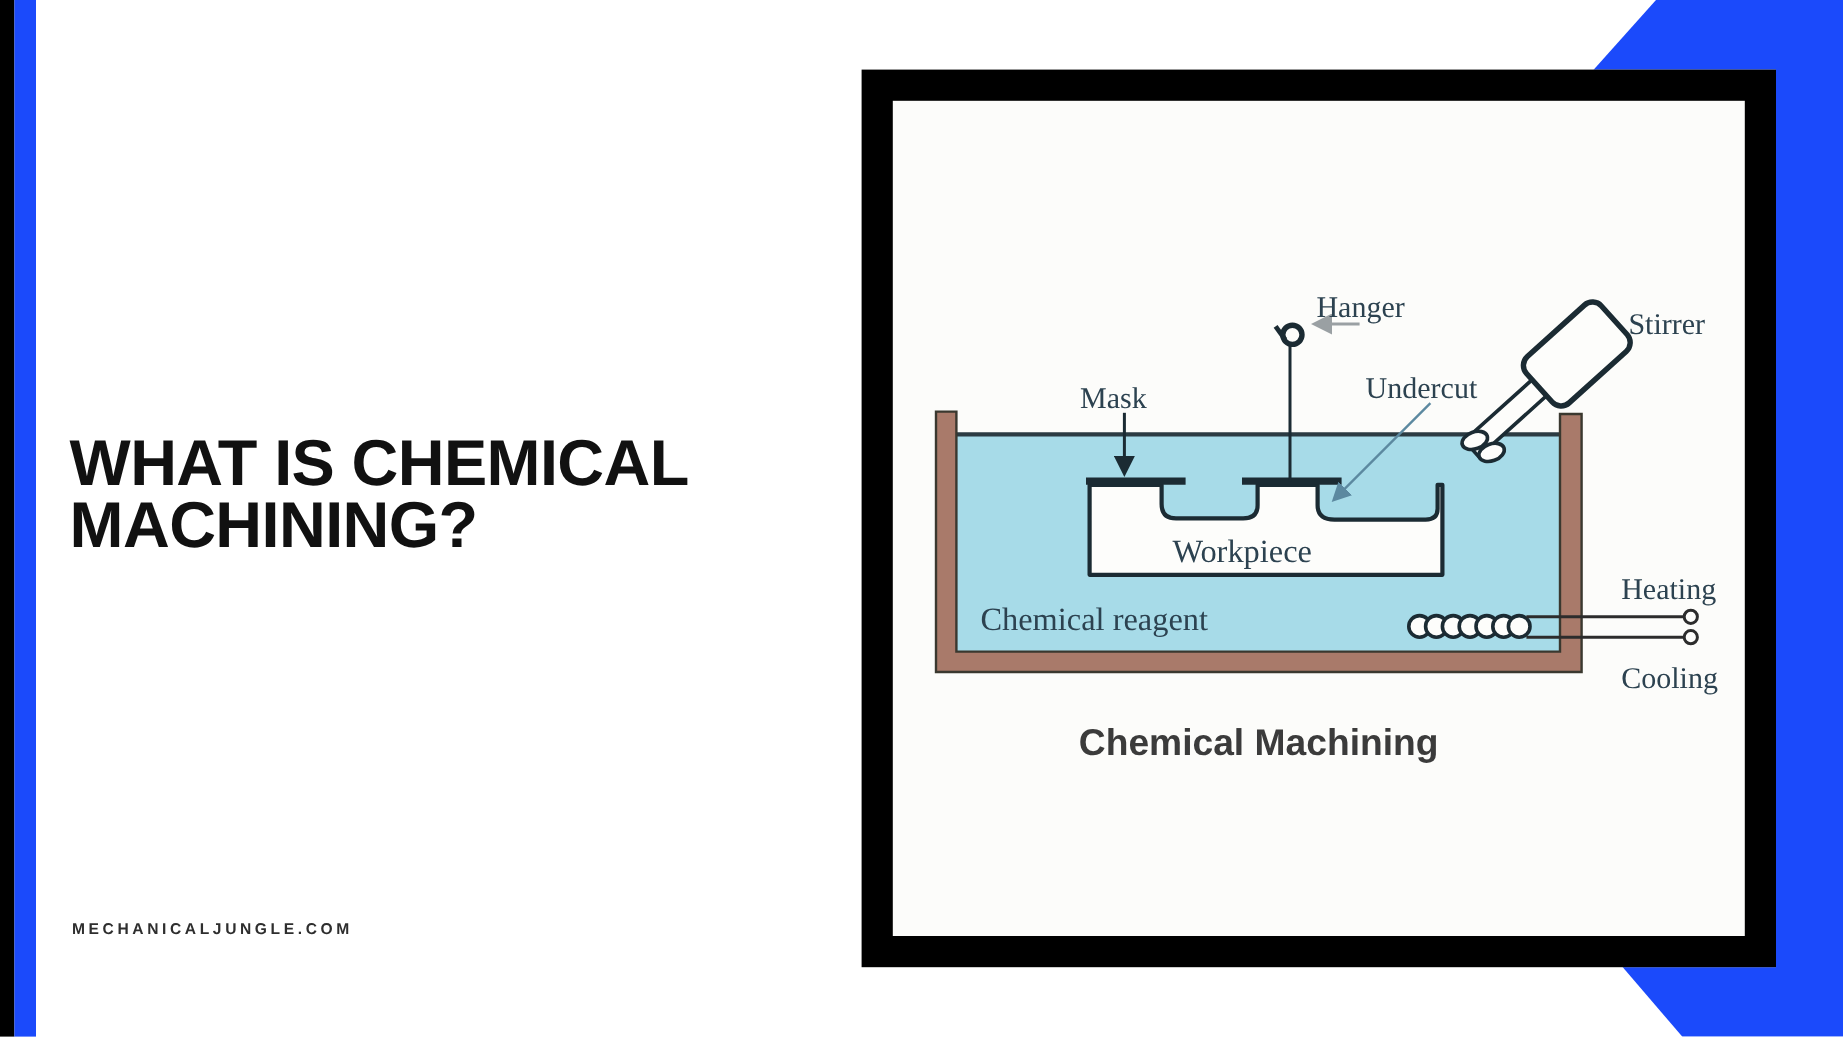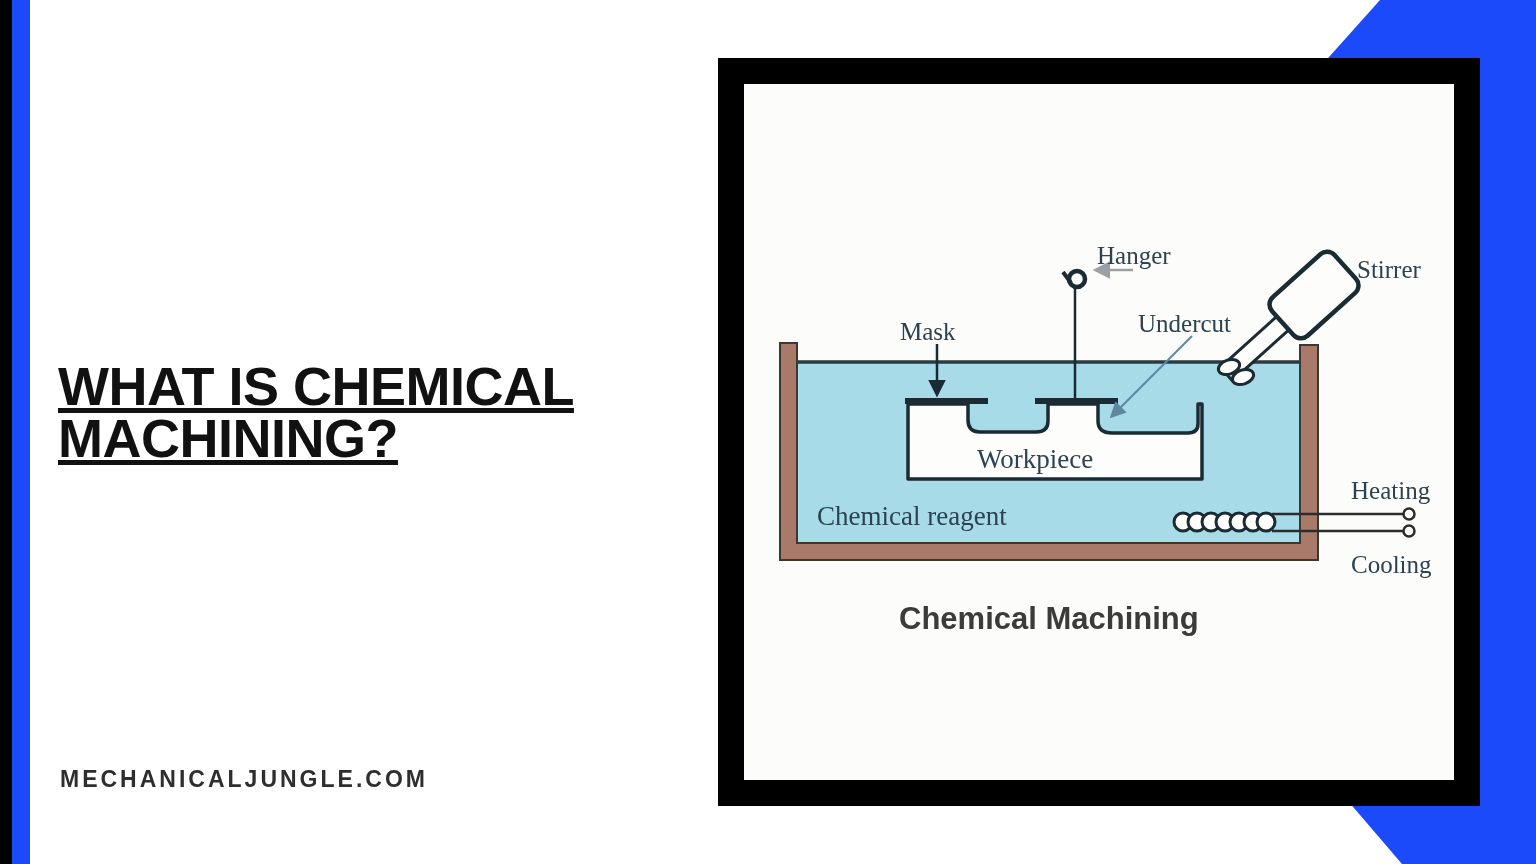--- a/index.html
+++ b/index.html
@@ -7,25 +7,24 @@
     width:1536px;height:864px;position:relative;overflow:hidden;
     background:#ffffff;font-family:"Liberation Sans",sans-serif;
   }
   .edge-black{position:absolute;left:0;top:0;width:12px;height:864px;background:#000;}
   .edge-blue{position:absolute;left:12px;top:0;width:18px;height:864px;background:#1b4afb;}
   .accent-svg{position:absolute;left:0;top:0;width:1536px;height:864px;}
   .page-title{
     position:absolute;left:58px;top:360px;width:580px;
     font-size:54px;line-height:52px;font-weight:bold;color:#111;
     letter-spacing:-0.5px;
-    text-decoration:underline;
   }
   .site-footer{
     position:absolute;left:60px;top:766px;
-    font-size:23px;font-weight:bold;color:#2e2e2e;letter-spacing:3px;
+    font-size:13px;font-weight:bold;color:#2e2e2e;letter-spacing:3px;
   }
   .diagram-frame{
     position:absolute;left:718px;top:58px;width:762px;height:748px;
     box-sizing:border-box;border:26px solid #000;background:#fcfcfa;
   }
   .diagram-svg{position:absolute;left:744px;top:84px;width:710px;height:696px;}
   .d-label{font-family:"Liberation Serif",serif;fill:#2c4250;}
   .d-caption{font-family:"Liberation Sans",sans-serif;font-weight:600;fill:#3b3b3b;}
 </style>
 </head>

